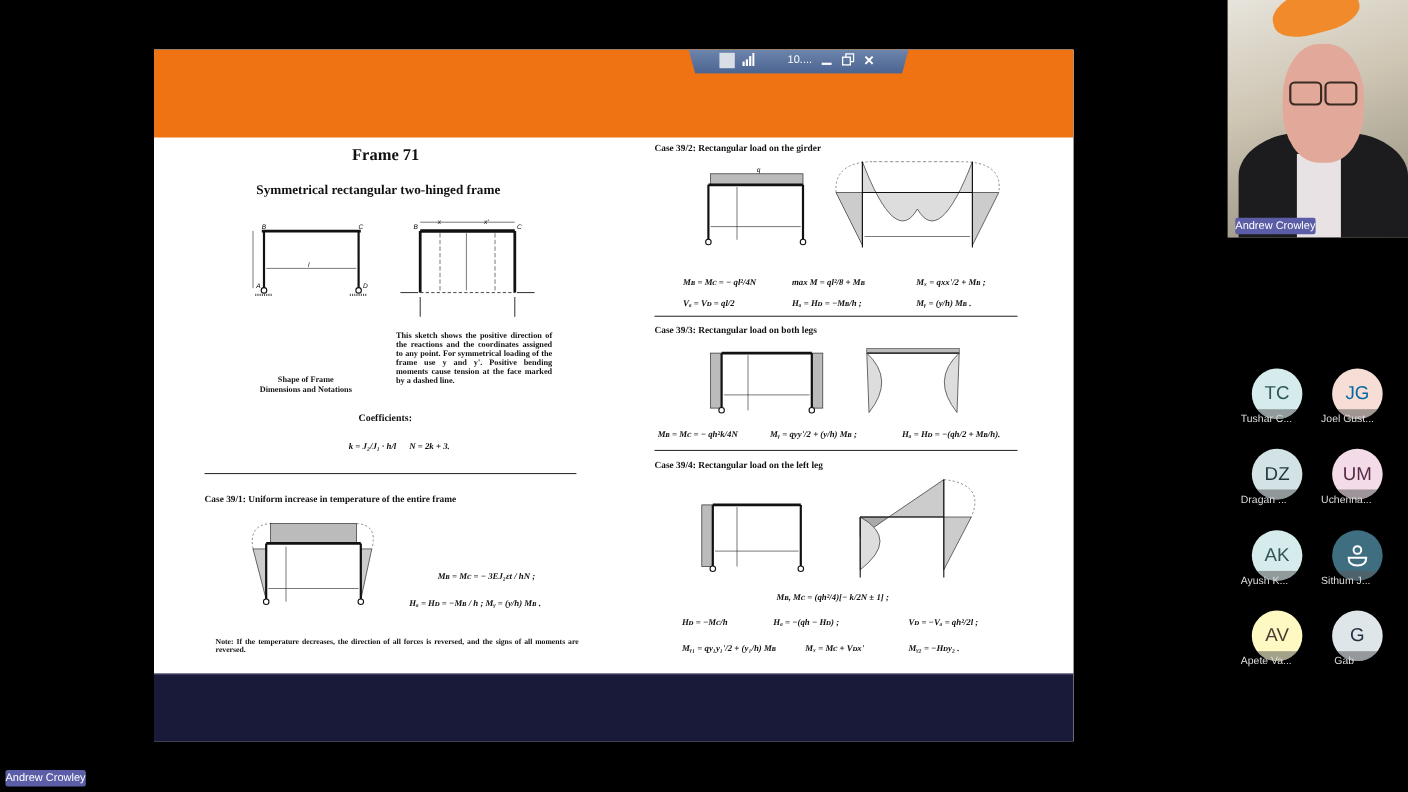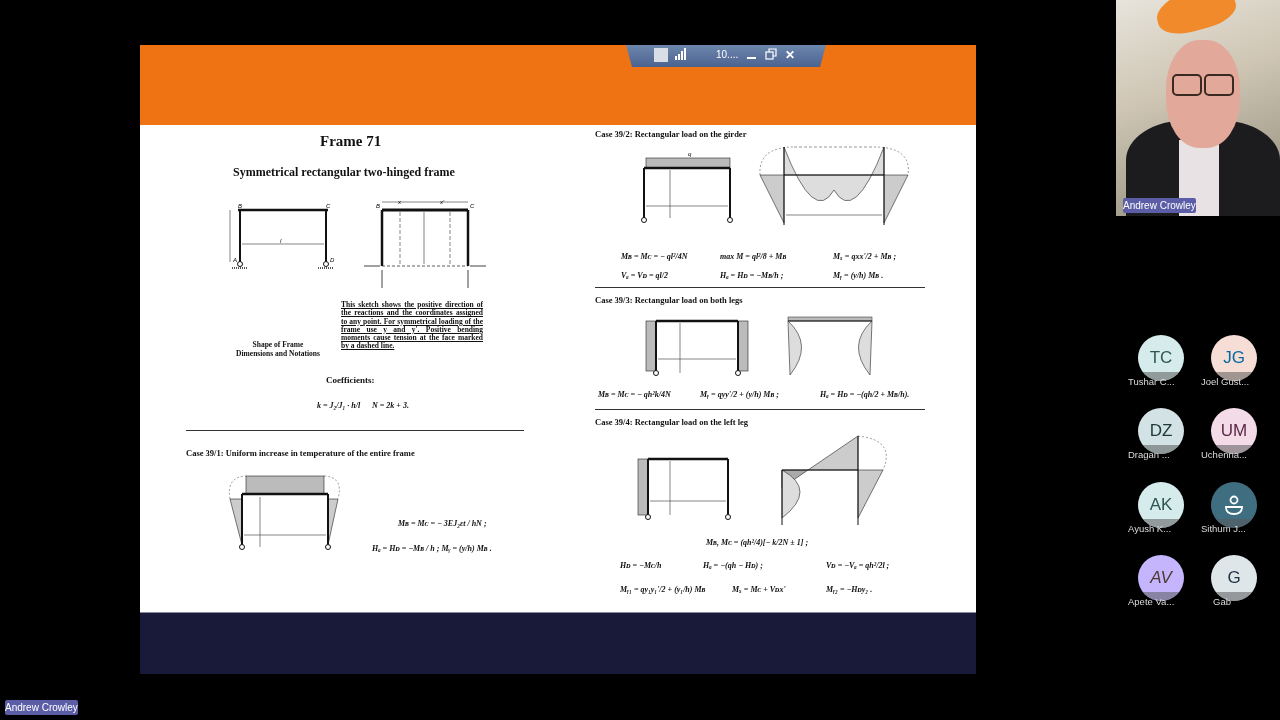--- a/index.html
+++ b/index.html
@@ -73,21 +73,21 @@
     <line x1="20" y1="90" x2="20" y2="72" stroke="#111" stroke-width="0.8"></line>
     <line x1="106" y1="90" x2="106" y2="72" stroke="#111" stroke-width="0.8"></line>
     <text x="14" y="10" font-size="6" font-style="italic">B</text>
     <text x="108" y="10" font-size="6" font-style="italic">C</text>
   </svg>
 
   <div class="abs serif caption" style="left:78px;top:256px;width:120px;margin-top:40px;">
     <div>Shape of Frame</div>
     <div>Dimensions and Notations</div>
   </div>
-  <div class="abs serif para" style="left:201px;top:256px;width:142px;text-decoration:underline;">This sketch shows the positive direction of the reactions and the coordinates assigned to any point. For symmetrical loading of the frame use y and y'. Positive bending moments cause tension at the face marked by a dashed line.</div>
+  <div class="abs serif para" style="left:220px;top:256px;width:142px;">This sketch shows the positive direction of the reactions and the coordinates assigned to any point. For symmetrical loading of the frame use y and y'. Positive bending moments cause tension at the face marked by a dashed line.</div>
 
   <div class="abs serif" style="left:186px;top:330px;font-size:9px;font-weight:bold;">Coefficients:</div>
   <div class="abs serif eq" style="left:146px;top:356px;padding-left:31px;">k = J₂/J₁ · h/l</div>
   <div class="abs serif eq" style="left:232px;top:356px;">N = 2k + 3.</div>
   <div class="rule" style="left:46px;top:385px;width:338px;"></div>
 
   <div class="abs serif case-title" style="left:46px;top:403px;">Case 39/1:  Uniform increase in temperature of the entire frame</div>
   <svg class="fig" style="left:76px;top:426px" width="130" height="90" viewBox="0 0 130 90">
     <path d="M14 28 Q10 6 30 5" fill="none" stroke="#555" stroke-dasharray="2 2" stroke-width="0.6"></path>
     <path d="M108 5 Q128 6 122 28" fill="none" stroke="#555" stroke-dasharray="2 2" stroke-width="0.6"></path>
@@ -97,20 +97,21 @@
     <polygon points="112,28 122,28 112,74" fill="#ccc" stroke="#222" stroke-width="0.6"></polygon>
     <line x1="26" y1="23" x2="26" y2="74" stroke="#111" stroke-width="2"></line>
     <line x1="112" y1="23" x2="112" y2="74" stroke="#111" stroke-width="2"></line>
     <circle cx="26" cy="76" r="2.5" fill="#fff" stroke="#111"></circle>
     <circle cx="112" cy="76" r="2.5" fill="#fff" stroke="#111"></circle>
     <line x1="44" y1="26" x2="44" y2="76" stroke="#333" stroke-width="0.6"></line>
     <line x1="28" y1="64" x2="110" y2="64" stroke="#333" stroke-width="0.6"></line>
   </svg>
   <div class="abs serif eq" style="left:258px;top:474px;">Mʙ = Mᴄ = − 3EJ₂εt / hN ;</div>
   <div class="abs serif eq" style="left:232px;top:499px;">Hₐ = Hᴅ = −Mʙ / h ;     Mᵧ = (y/h) Mʙ .</div>
+  <div class="abs serif para" style="left:56px;top:534px;width:330px;font-size:7px;">Note: If the temperature decreases, the direction of all forces is reversed, and the signs of all moments are reversed.</div>
 
   <div class="abs serif case-title" style="left:455px;top:84px;text-align:right;">Case 39/2:  Rectangular load on the girder</div>
   <svg class="fig" style="left:498px;top:105px" width="95" height="75" viewBox="0 0 95 75">
     <rect x="8" y="8" width="84" height="10" fill="#bbb" stroke="#222" stroke-width="0.6"></rect>
     <line x1="6" y1="18" x2="92" y2="18" stroke="#111" stroke-width="2.5"></line>
     <line x1="6" y1="18" x2="6" y2="68" stroke="#111" stroke-width="2"></line>
     <line x1="92" y1="18" x2="92" y2="68" stroke="#111" stroke-width="2"></line>
     <line x1="8" y1="56" x2="90" y2="56" stroke="#333" stroke-width="0.6"></line>
     <line x1="32" y1="20" x2="32" y2="68" stroke="#333" stroke-width="0.6"></line>
     <circle cx="6" cy="70" r="2.5" fill="#fff" stroke="#111"></circle>
@@ -259,21 +260,21 @@
 <div class="participant" style="left:1205px;top:482px;">
   <div class="avatar" style="background:#3e6e80;">
     <svg width="24" height="24" viewBox="0 0 24 24">
         <circle cx="12" cy="7" r="3.5" fill="none" stroke="#fff" stroke-width="1.8"></circle>
         <path d="M4 14 H20 Q20 21 12 21 Q4 21 4 14 Z" fill="none" stroke="#fff" stroke-width="1.8"></path>
       </svg>
   </div>
   <div class="p-name">Sithum J...</div>
 </div>
 <div class="participant" style="left:1132px;top:555px;">
-  <div class="avatar" style="background:#c4b5fd;color:#4a3a30;font-style:italic;">
+  <div class="avatar" style="background:#fef9c3;color:#4a3a30;">
       <span>AV</span>
     </div>
   <div class="p-name">Apete Va...</div>
 </div>
 <div class="participant" style="left:1205px;top:555px;">
   <div class="avatar" style="background:#dfe6ea;color:#1f3040;">
       <span>G</span>
     </div>
   <div class="p-name" style="text-align:left;left:8px;">Gab</div>
 </div>

